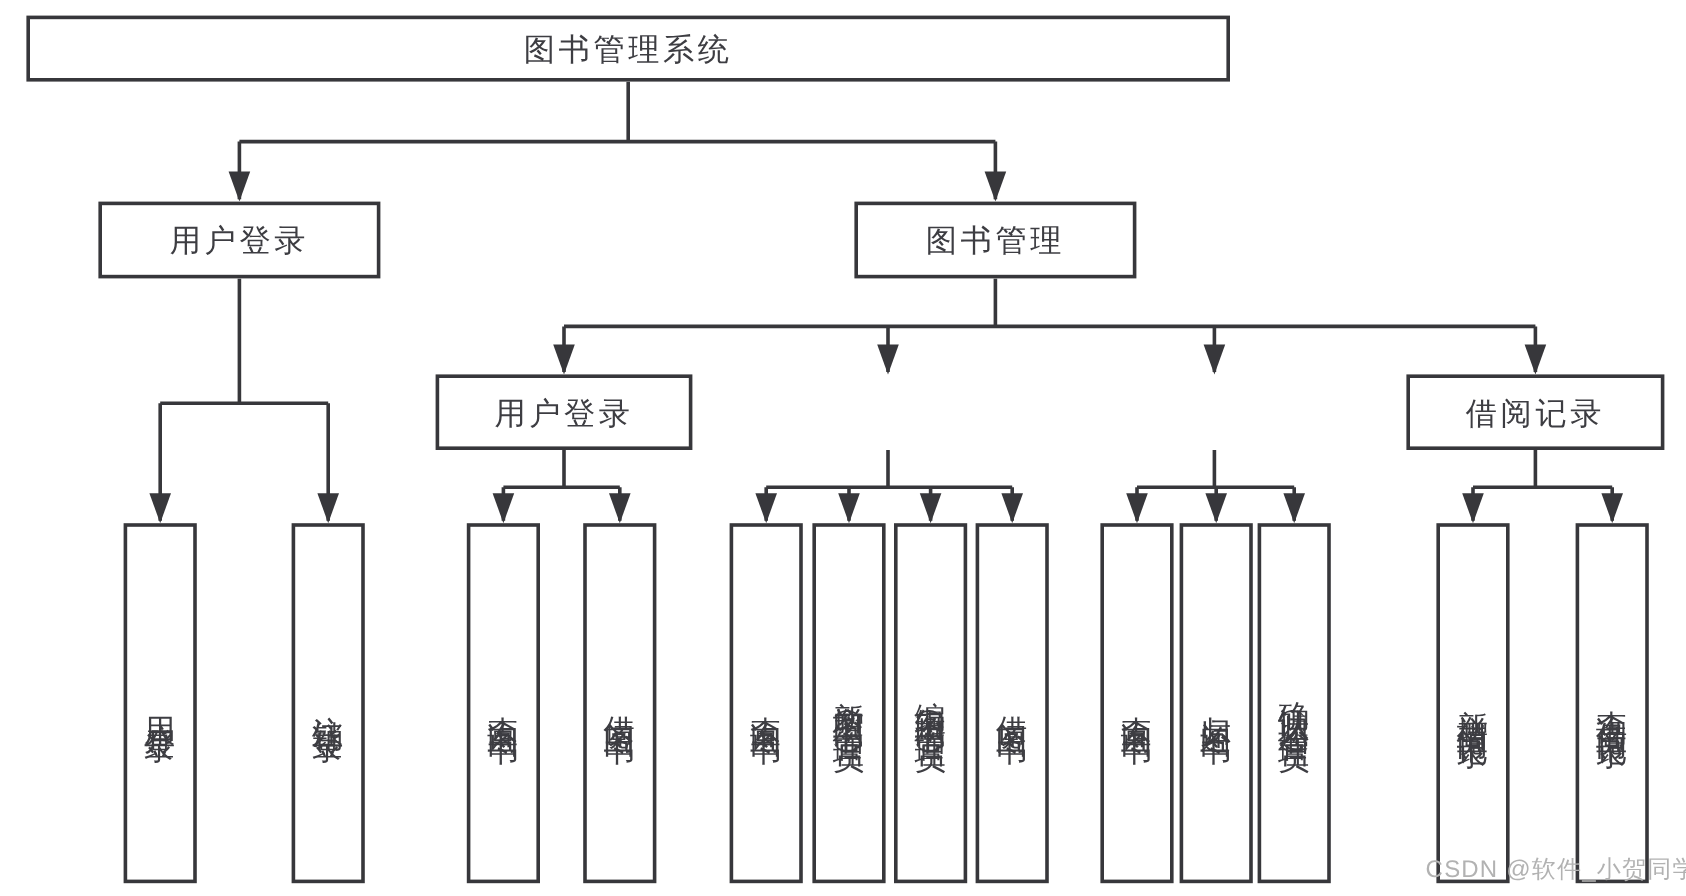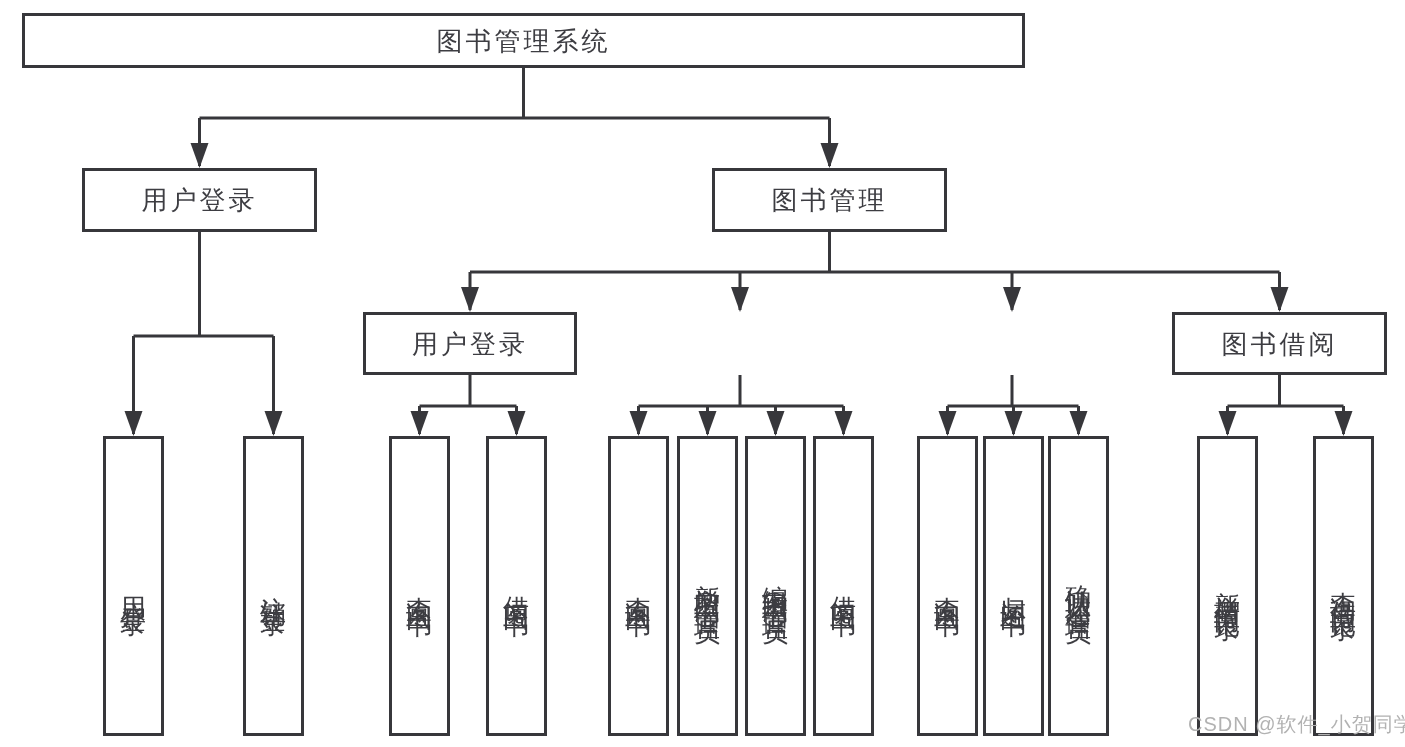--- a/index.html
+++ b/index.html
@@ -93,21 +93,21 @@
     <span>用户登录</span>
   </div>
   <div class="box hbox" style="left:712px;top:168px;width:235px;height:64px">
     <span>图书管理</span>
   </div>
 
   <div class="box hbox" style="left:363px;top:312px;width:214px;height:63px">
     <span>用户登录</span>
   </div>
   <div class="box hbox" style="left:1172px;top:312px;width:215px;height:63px">
-    <span>图书借阅</span>
+    <span>借阅记录</span>
   </div>
 
   <div class="box vbox" style="left:103px;top:436px;width:61px;height:300px">
     <span>用户登录</span>
   </div>
   <div class="box vbox" style="left:243px;top:436px;width:61px;height:300px">
     <span>注销登录</span>
   </div>
 
   <div class="box vbox" style="left:389px;top:436px;width:61px;height:300px">

